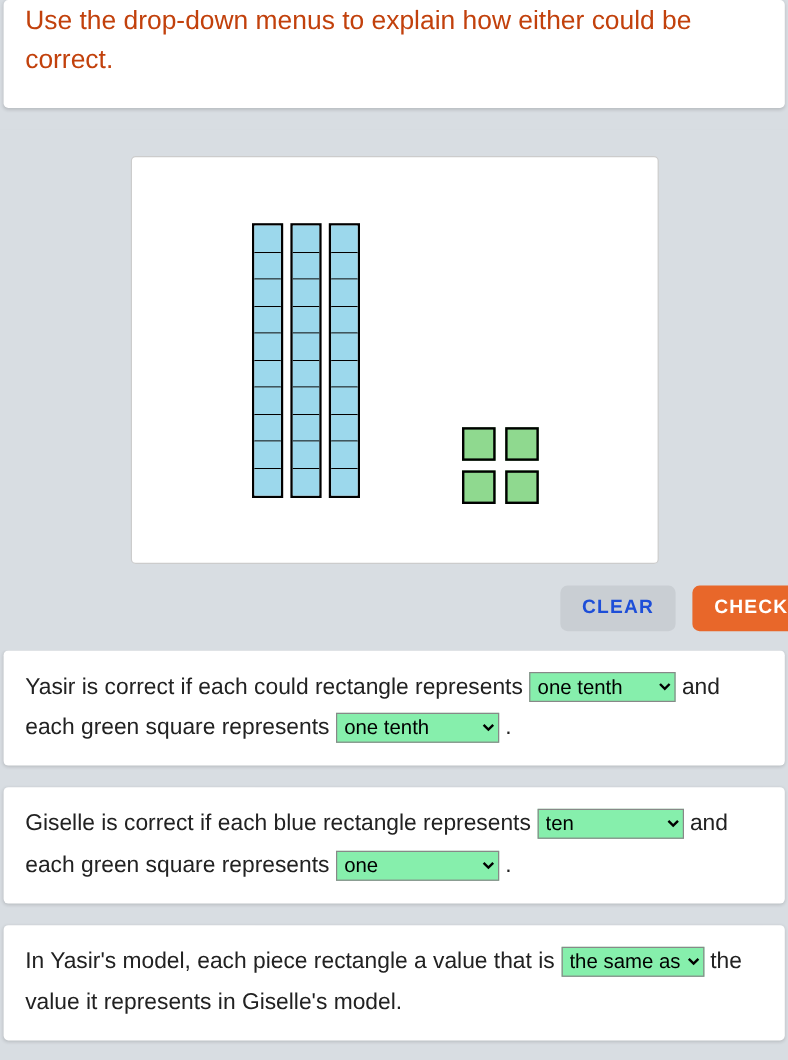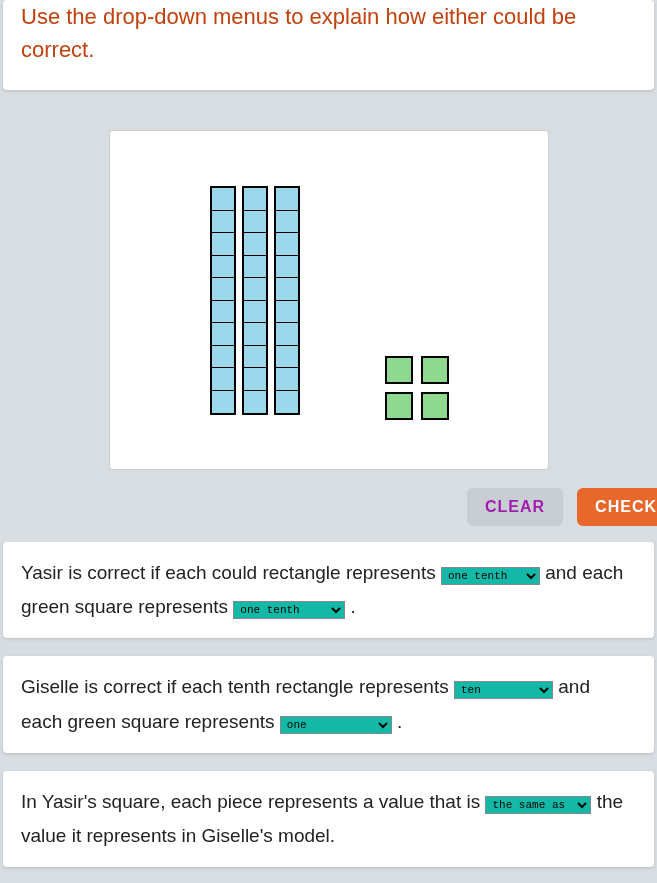--- a/index.html
+++ b/index.html
@@ -60,29 +60,29 @@
 }
 .btn {
   border: none;
   border-radius: 6px;
   padding: 10px 18px;
   font-size: 16px;
   font-weight: bold;
   letter-spacing: 1px;
   cursor: pointer;
 }
-.btn-clear { background: #c9ced3; color: #a21caf; }
+.btn-clear { background: #c9ced3; color: #1d4ed8; }
 .btn-check { background: #e8672a; color: #fff; margin-right: -18px; }
 .sentence { font-size: 19px; line-height: 1.8; }
 select {
-  font-size: 11px;
+  font-size: 17px;
   padding: 1px 2px;
   border: 1px solid #888;
-  background: #14b8a6;
-  font-family: Liberation Mono, monospace;
+  background: #86efac;
+  font-family: Liberation Sans, sans-serif;
 }
 </style>
 </head>
 <body>
 
 <div class="panel intro-panel">
   <p class="intro-text">Use the drop-down menus to explain how either could be correct.</p>
 </div>
 
 <div class="visual-area">
@@ -143,27 +143,27 @@
     <span>Yasir is correct if each could rectangle represents </span>
     <select id="sel-s1-blue"><option value="one tenth">one tenth</option><option value="one">one</option><option value="ten">ten</option><option value="one hundred">one hundred</option></select>
     <span> and each green square represents </span>
     <select id="sel-s1-green"><option value="one tenth">one tenth</option><option value="one hundredth">one hundredth</option><option value="one">one</option><option value="ten">ten</option></select>
     <span> .</span>
   </p>
 </div>
 
 <div class="panel">
   <p class="sentence">
-    <span>Giselle is correct if each tenth rectangle represents </span>
+    <span>Giselle is correct if each blue rectangle represents </span>
     <select id="sel-s2-blue"><option value="one tenth">one tenth</option><option value="one">one</option><option value="ten" selected="">ten</option><option value="one hundred">one hundred</option></select>
     <span> and each green square represents </span>
     <select id="sel-s2-green"><option value="one tenth">one tenth</option><option value="one" selected="">one</option><option value="ten">ten</option><option value="one hundredth">one hundredth</option></select>
     <span> .</span>
   </p>
 </div>
 
 <div class="panel">
   <p class="sentence">
-    <span>In Yasir's square, each piece represents a value that is </span>
+    <span>In Yasir's model, each piece rectangle a value that is </span>
     <select id="sel-s3"><option value="the same as">the same as</option><option value="less than">less than</option><option value="greater than">greater than</option></select>
     <span> the value it represents in Giselle's model.</span>
   </p>
 </div>
 
 </body></html>

